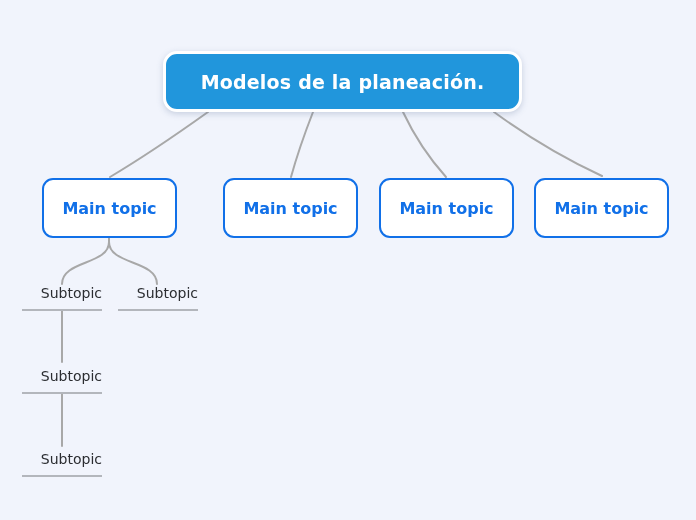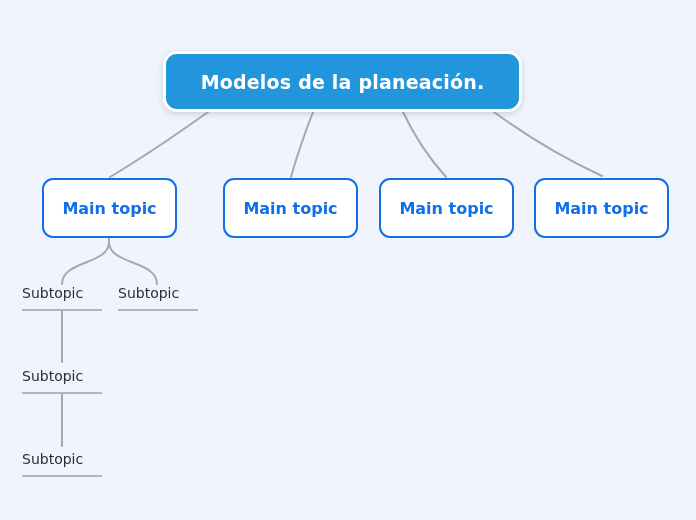--- a/index.html
+++ b/index.html
@@ -56,21 +56,21 @@
     border:2px solid var(--accent-blue);
     border-radius:11px;
     display:flex;align-items:center;justify-content:center;
     color:var(--accent-blue);
     font-size:16px;font-weight:bold;
     cursor:pointer;
   }
   .subtopic{
     position:absolute;
     width:80px;
-    text-align:left;
+    text-align:right;
     color:var(--subtopic-text);
     font-size:14px;line-height:17px;
     padding-bottom:7px;
     border-bottom:2px solid var(--subtopic-underline);
     cursor:pointer;
     white-space:nowrap;
   }
 </style>
 </head>
 <body>

